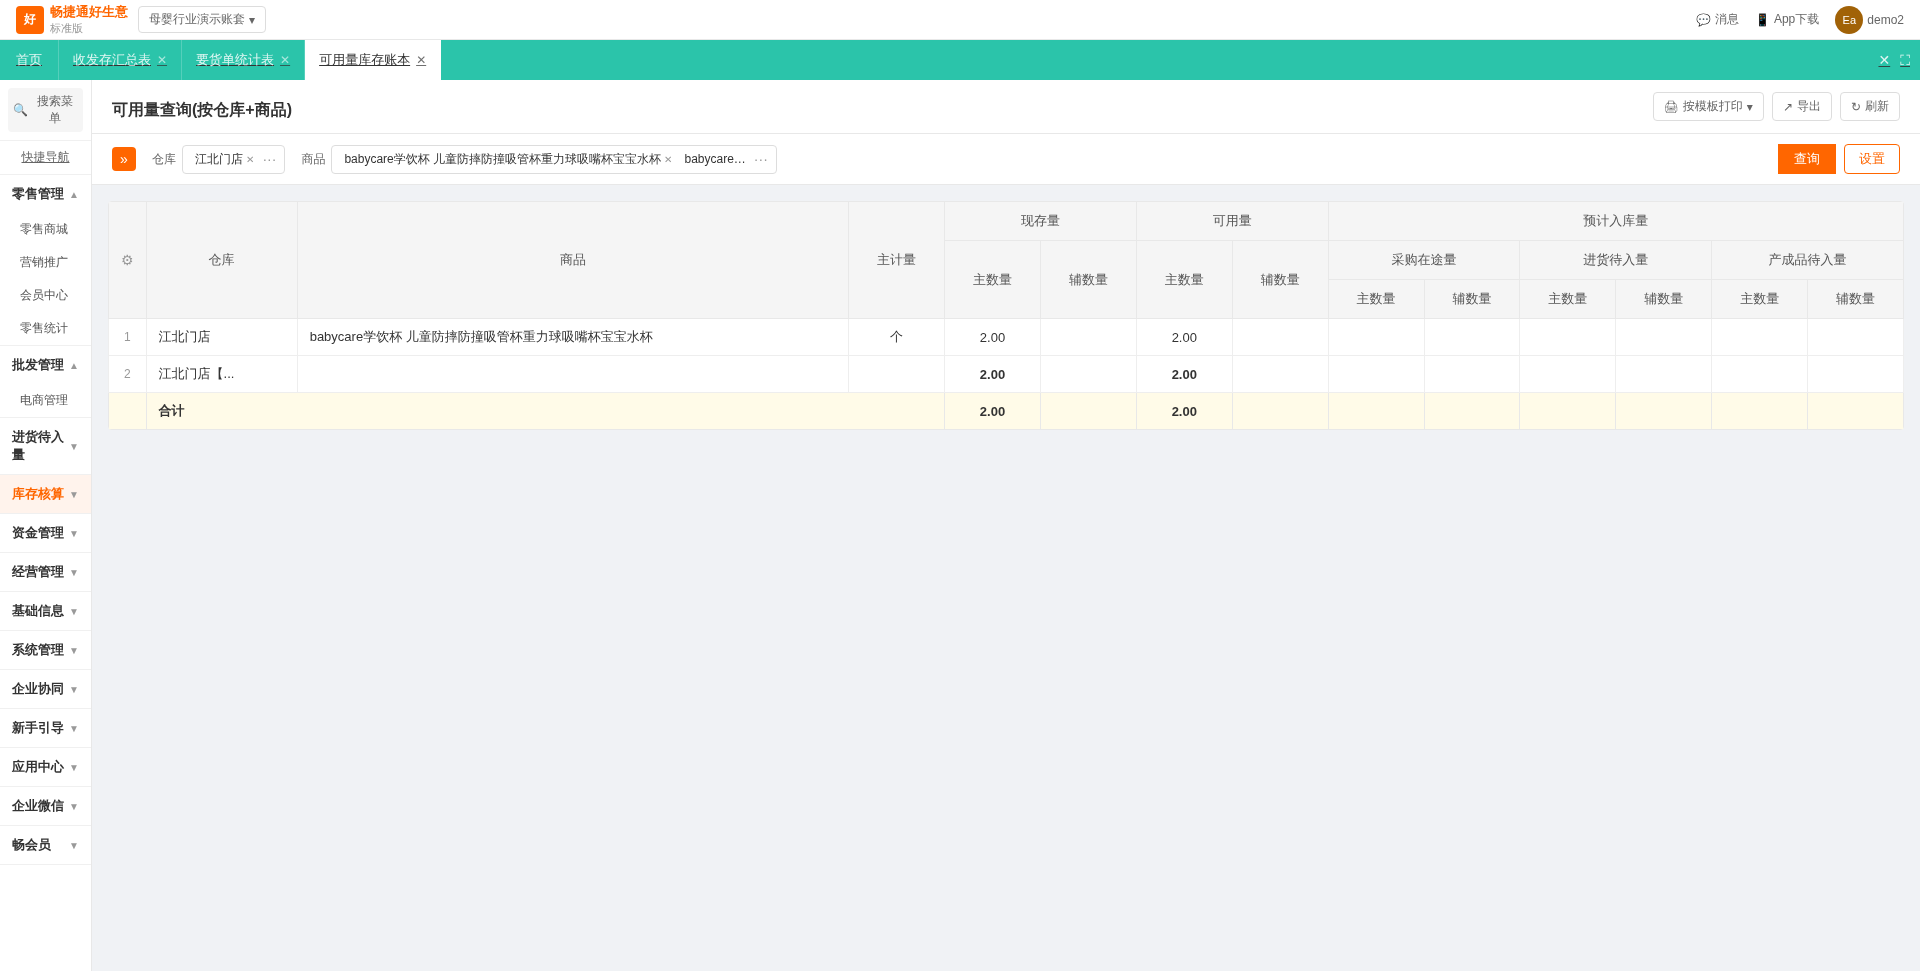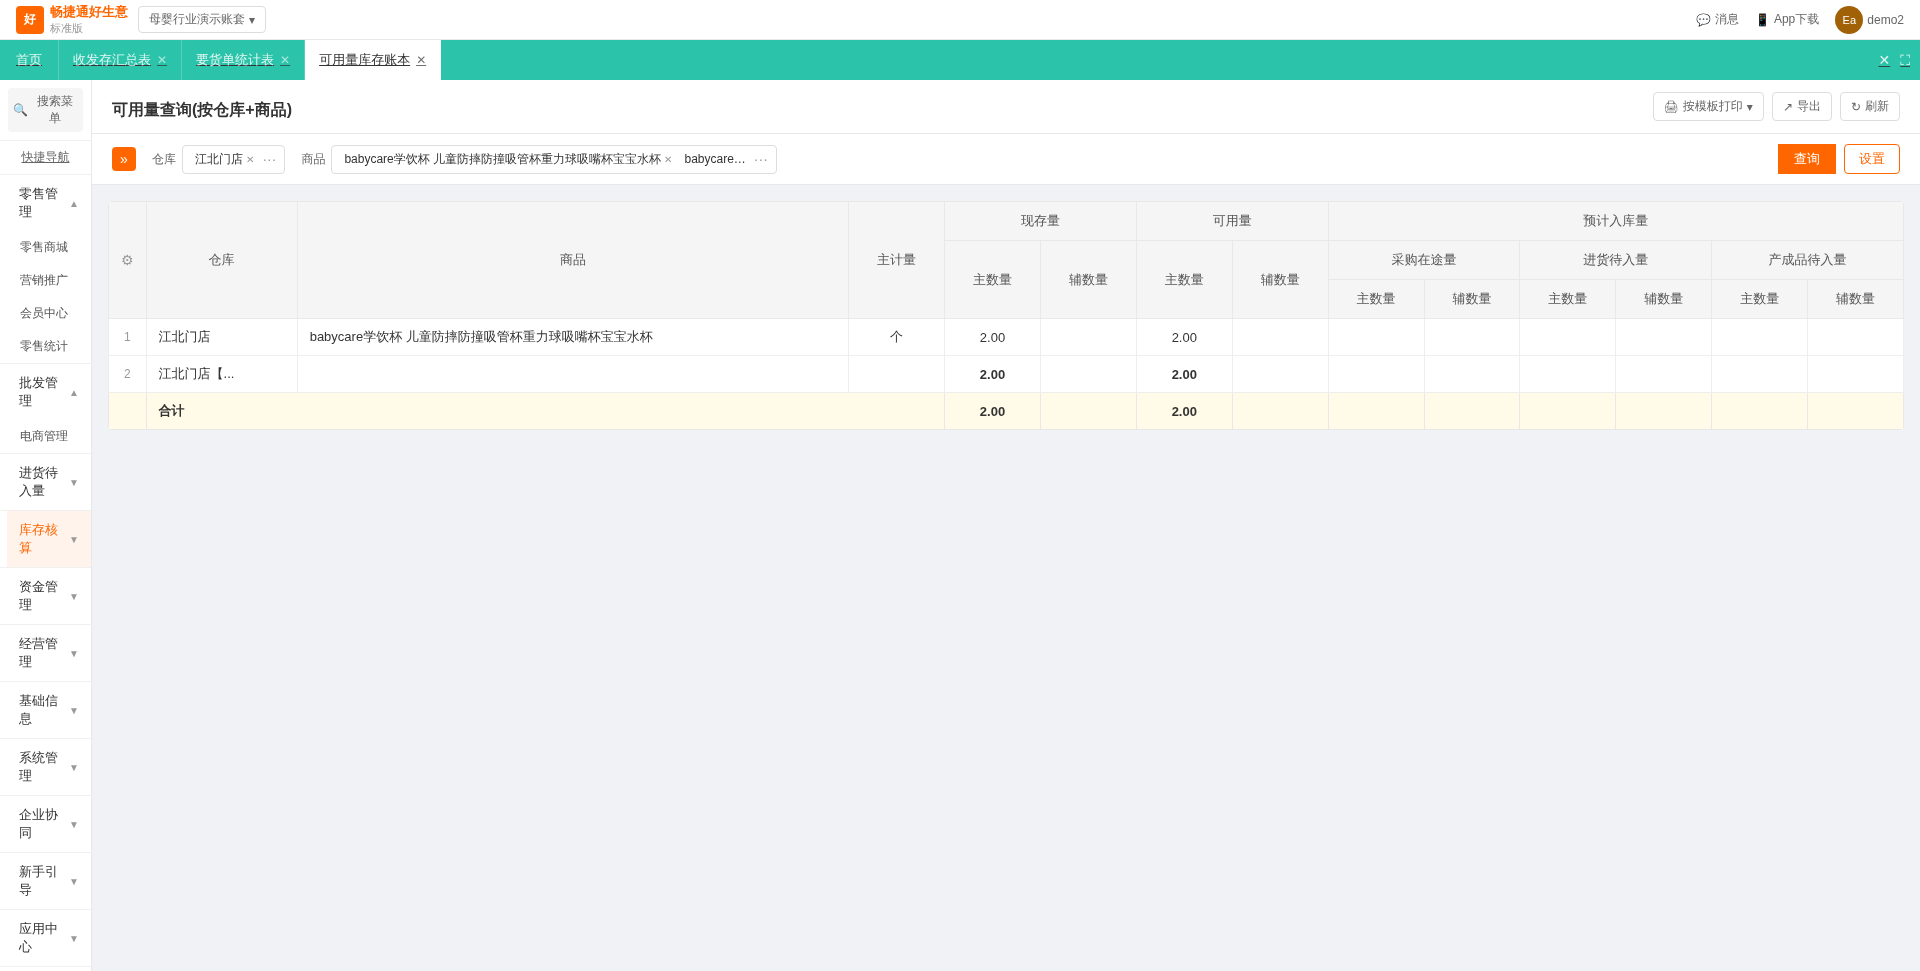--- a/index.html
+++ b/index.html
@@ -50,21 +50,21 @@
 
     
     .main-layout { display: flex; flex: 1; overflow: hidden; }
 
     
     .sidebar { width: 92px; background: #fff; border-right: 1px solid #e8e8e8; display: flex; flex-direction: column; overflow-y: auto; flex-shrink: 0; }
     .sidebar-search { padding: 8px; border-bottom: 1px solid #f0f0f0; }
     .sidebar-search-btn { width: 100%; padding: 5px; background: #f5f5f5; border: none; border-radius: 4px; cursor: pointer; font-size: 12px; color: #666; display: flex; align-items: center; justify-content: center; gap: 4px; }
     .sidebar-nav-btn { padding: 8px; text-align: center; cursor: pointer; font-size: 12px; color: #666; border-bottom: 1px solid #f0f0f0; text-decoration: underline; }
     .sidebar-section { border-bottom: 1px solid #f0f0f0; }
-    .sidebar-section-header { display: flex; align-items: center; justify-content: space-between; padding: 10px 12px; cursor: pointer; font-size: 13px; color: #333; font-weight: 400; margin-left: 7px; }
+    .sidebar-section-header { display: flex; align-items: center; justify-content: space-between; padding: 10px 12px; cursor: pointer; font-size: 13px; color: #333; font-weight: 700; }
     .sidebar-item { padding: 8px 20px; cursor: pointer; font-size: 12px; color: #555; }
     .sidebar-chevron { font-size: 10px; color: #999; }
 
     
     .content-area { flex: 1; display: flex; flex-direction: column; overflow: hidden; }
 
     
     .page-header {
       background: #fff; padding: 12px 20px; border-bottom: 1px solid #e8e8e8; display: flex; align-items: flex-end; justify-content: space-between; flex-shrink: 0;
     }

